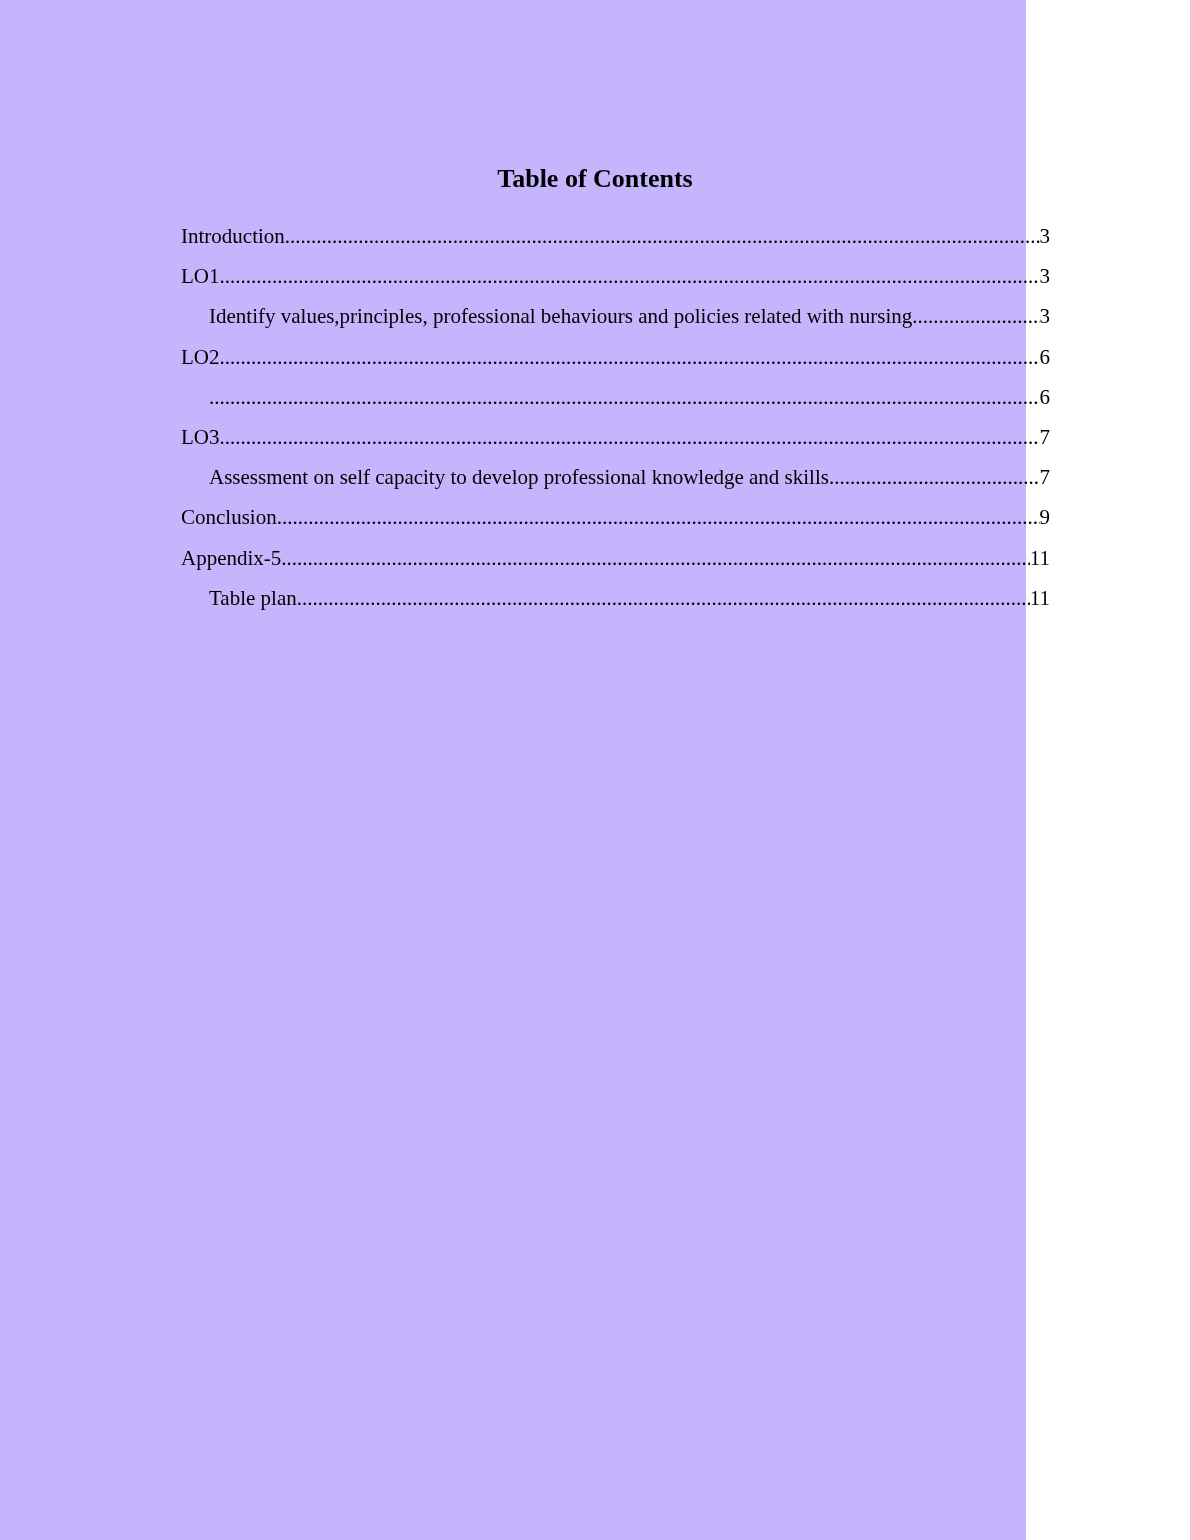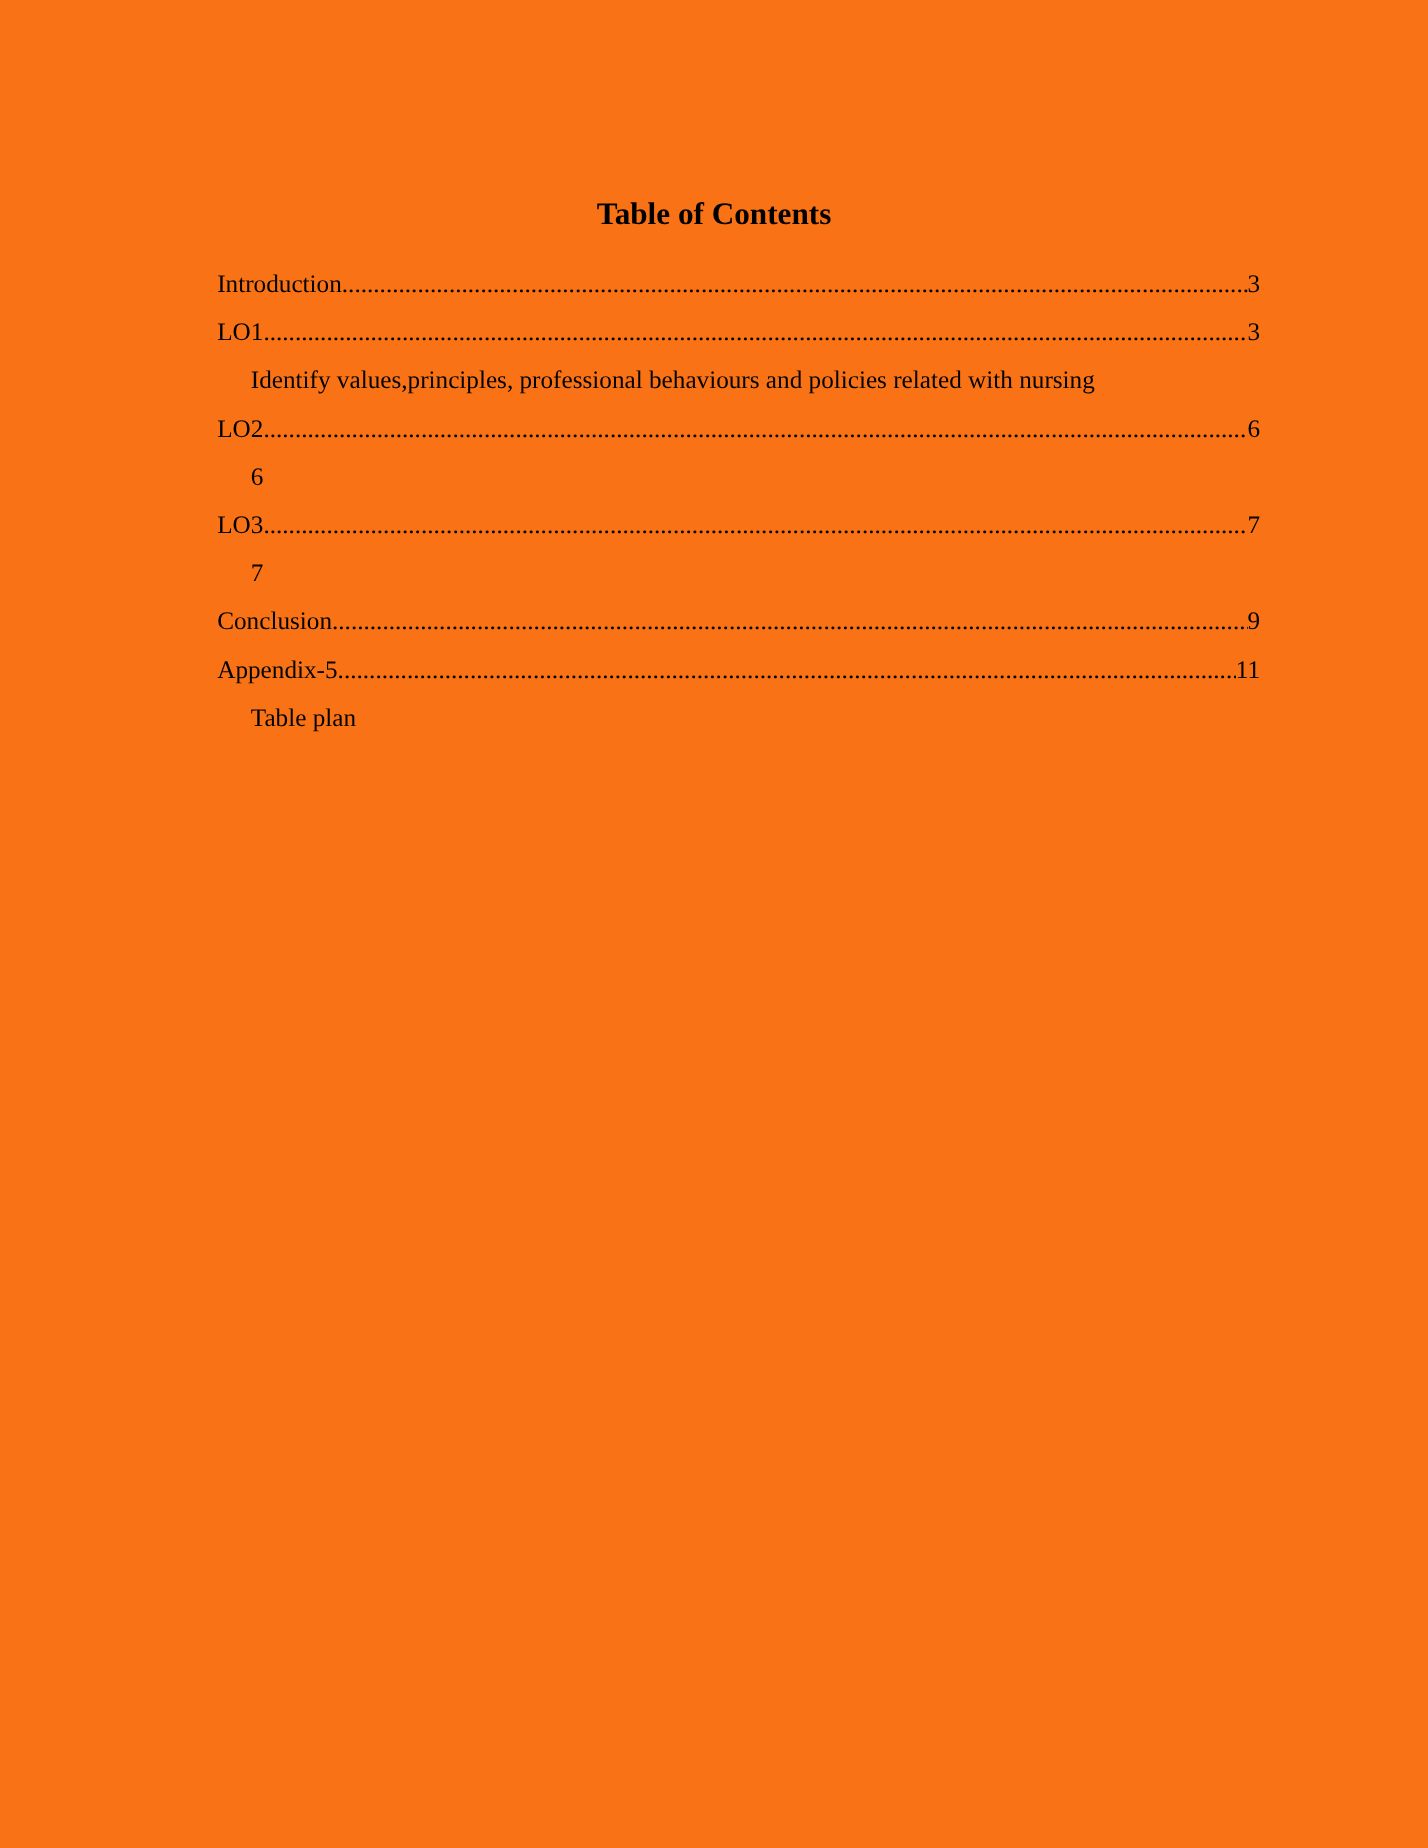--- a/index.html
+++ b/index.html
@@ -11,23 +11,23 @@
       width: 1190px;
       height: 1540px;
       position: relative;
       font-family: "Liberation Serif", serif;
       color: #000000;
       overflow: hidden;
     }
     .page {
       position: absolute;
       left: 0; top: 0;
-      width: 1190px;
+      width: 1026px;
       height: 1540px;
-      background: #f97316;
+      background: #c4b5fd;
     }
     .toc-title {
       position: absolute;
       top: 160px;
       left: 0;
       width: 1190px;
       text-align: center;
       font-weight: bold;
       font-size: 26px;
       line-height: 38px;
@@ -46,21 +46,20 @@
       line-height: 40px;
       white-space: nowrap;
       overflow: hidden;
       text-decoration: none;
       color: #000;
       cursor: pointer;
       margin-left: 41px;
     }
     .toc-entry.level-2 {
       padding-left: 28px;
-      flex-direction: column;
     }
     .toc-label {
       flex: 0 0 auto;
     }
     .toc-leader {
       flex: 1 1 auto;
       overflow: hidden;
       white-space: nowrap;
       letter-spacing: 0px;
     }
@@ -102,20 +101,21 @@
     <a class="toc-entry level-2">
       <span class="toc-leader"></span>
       <span class="toc-page">6</span>
     </a>
     <a class="toc-entry level-1">
       <span class="toc-label">LO3</span>
       <span class="toc-leader"></span>
       <span class="toc-page">7</span>
     </a>
     <a class="toc-entry level-2">
+      <span class="toc-label">Assessment on self capacity to develop professional knowledge and skills</span>
       <span class="toc-leader"></span>
       <span class="toc-page">7</span>
     </a>
     <a class="toc-entry level-1">
       <span class="toc-label">Conclusion</span>
       <span class="toc-leader"></span>
       <span class="toc-page">9</span>
     </a>
     <a class="toc-entry level-1">
       <span class="toc-label">Appendix-5</span>

